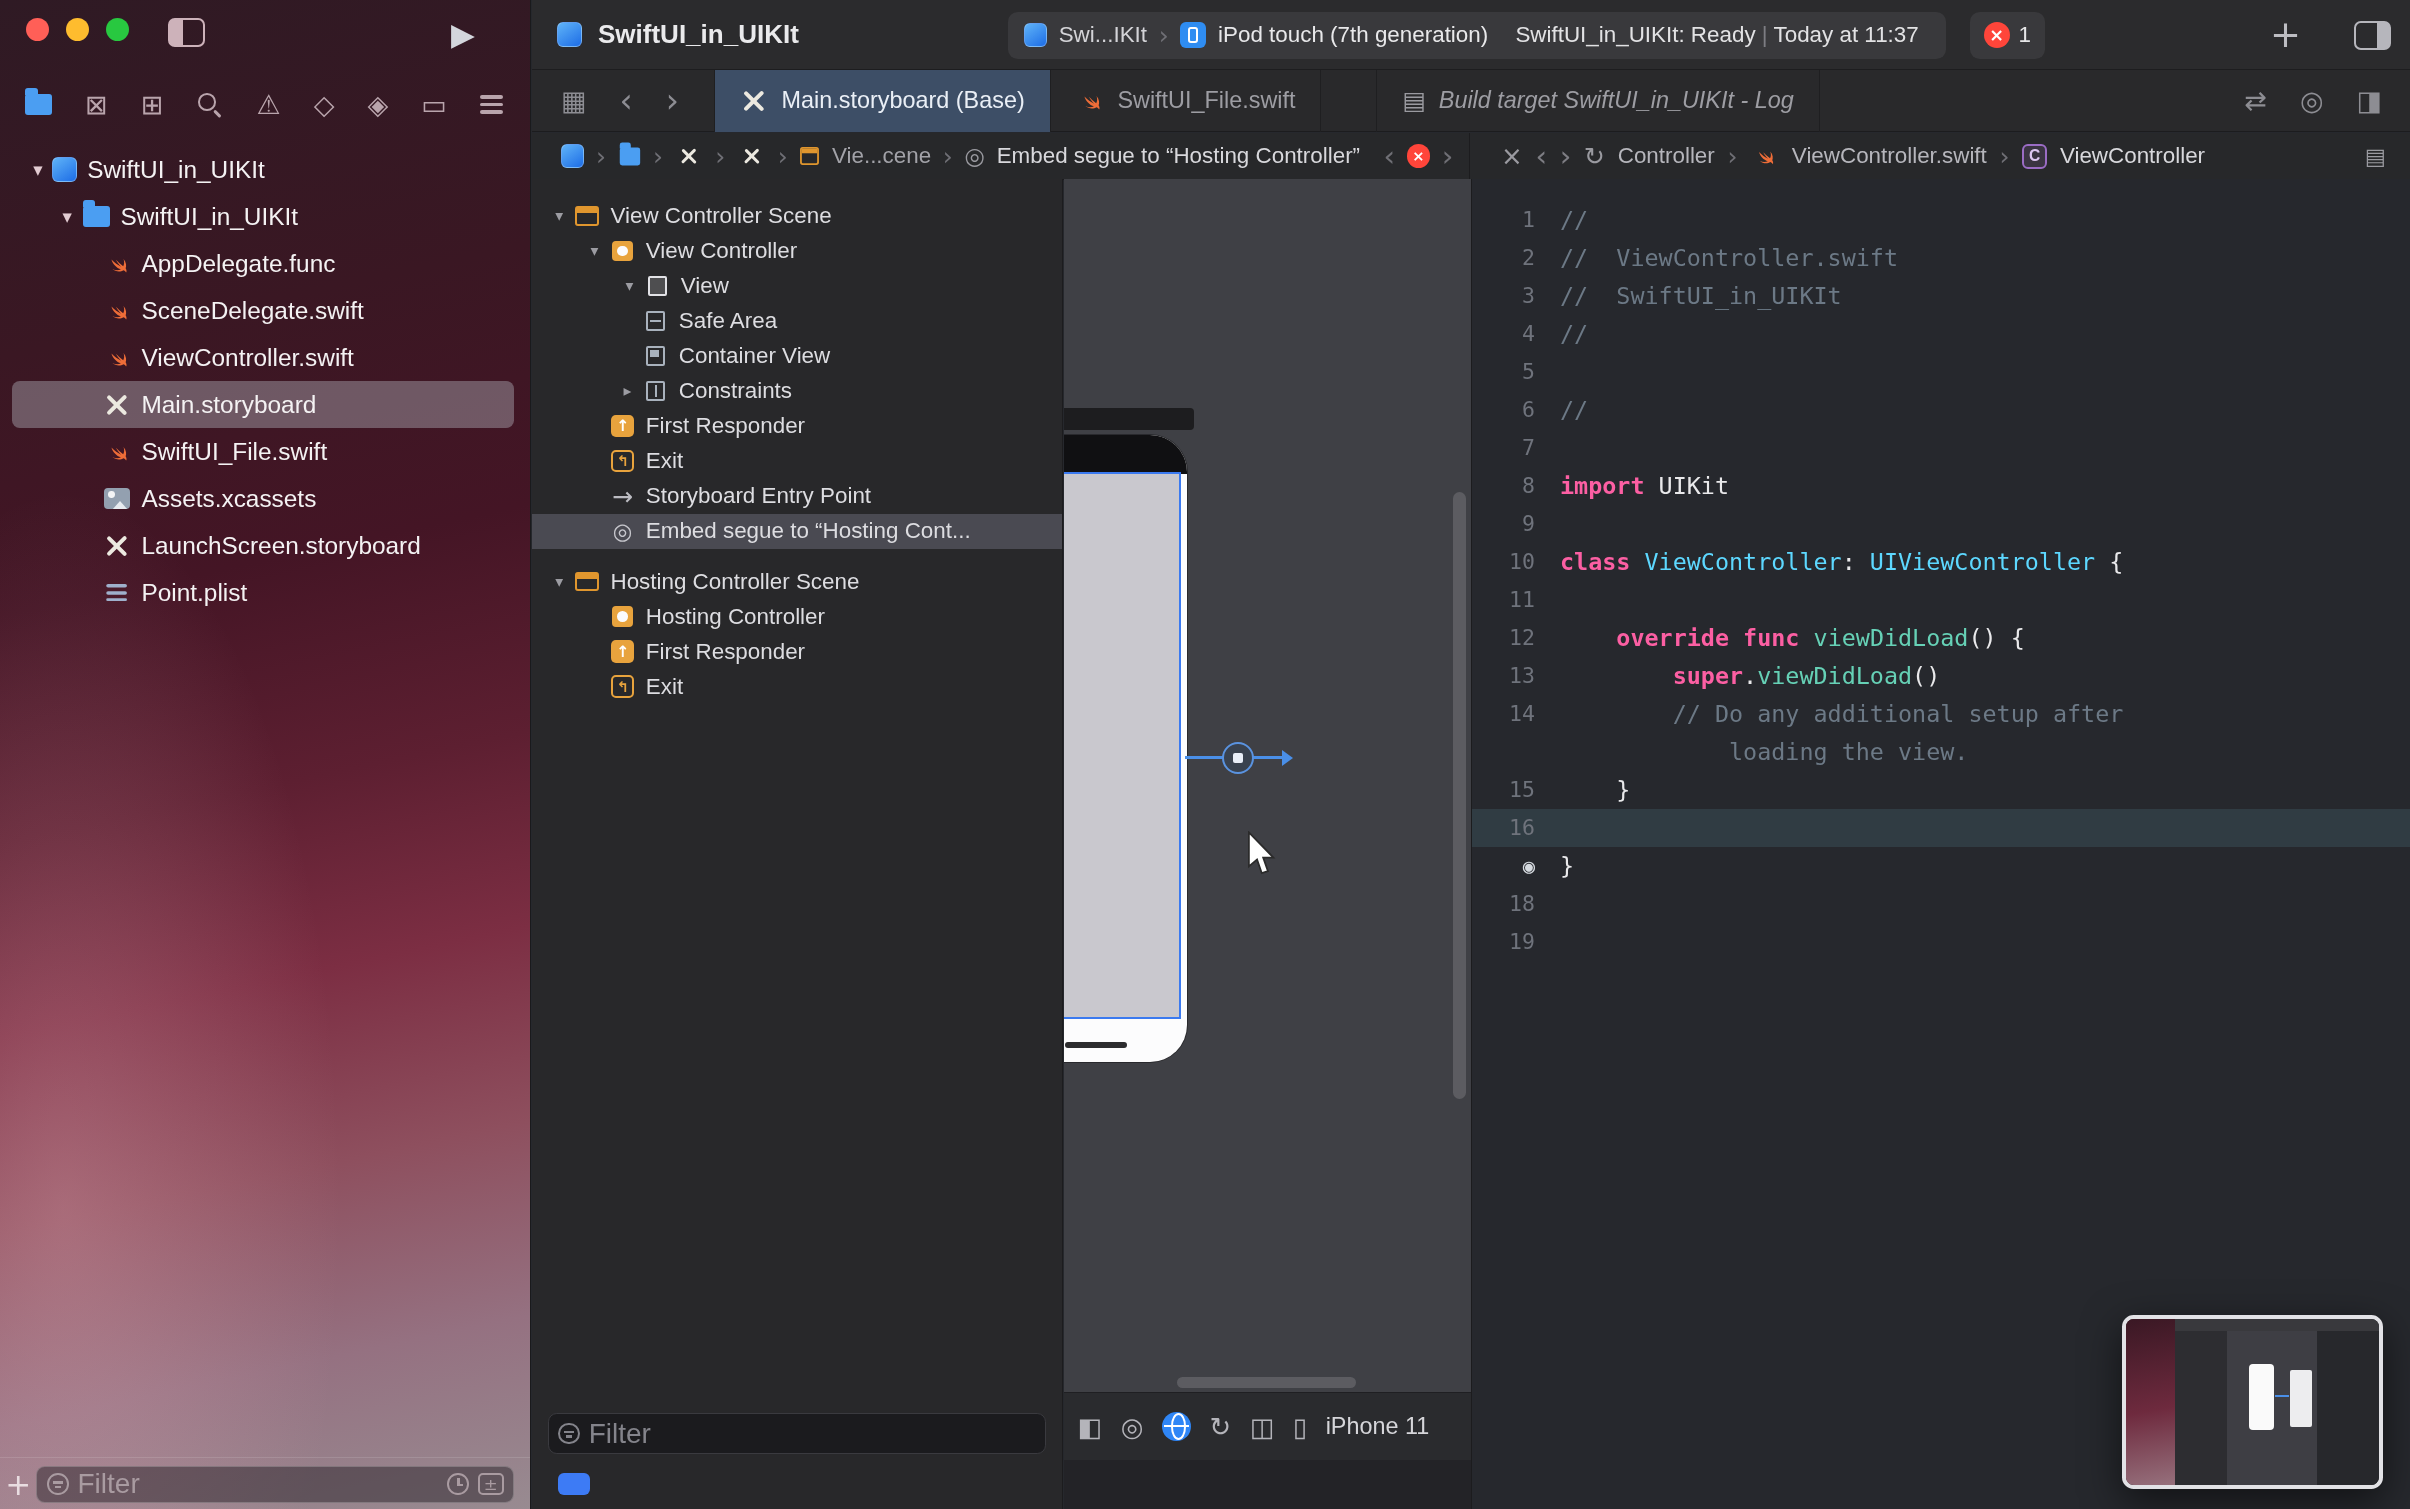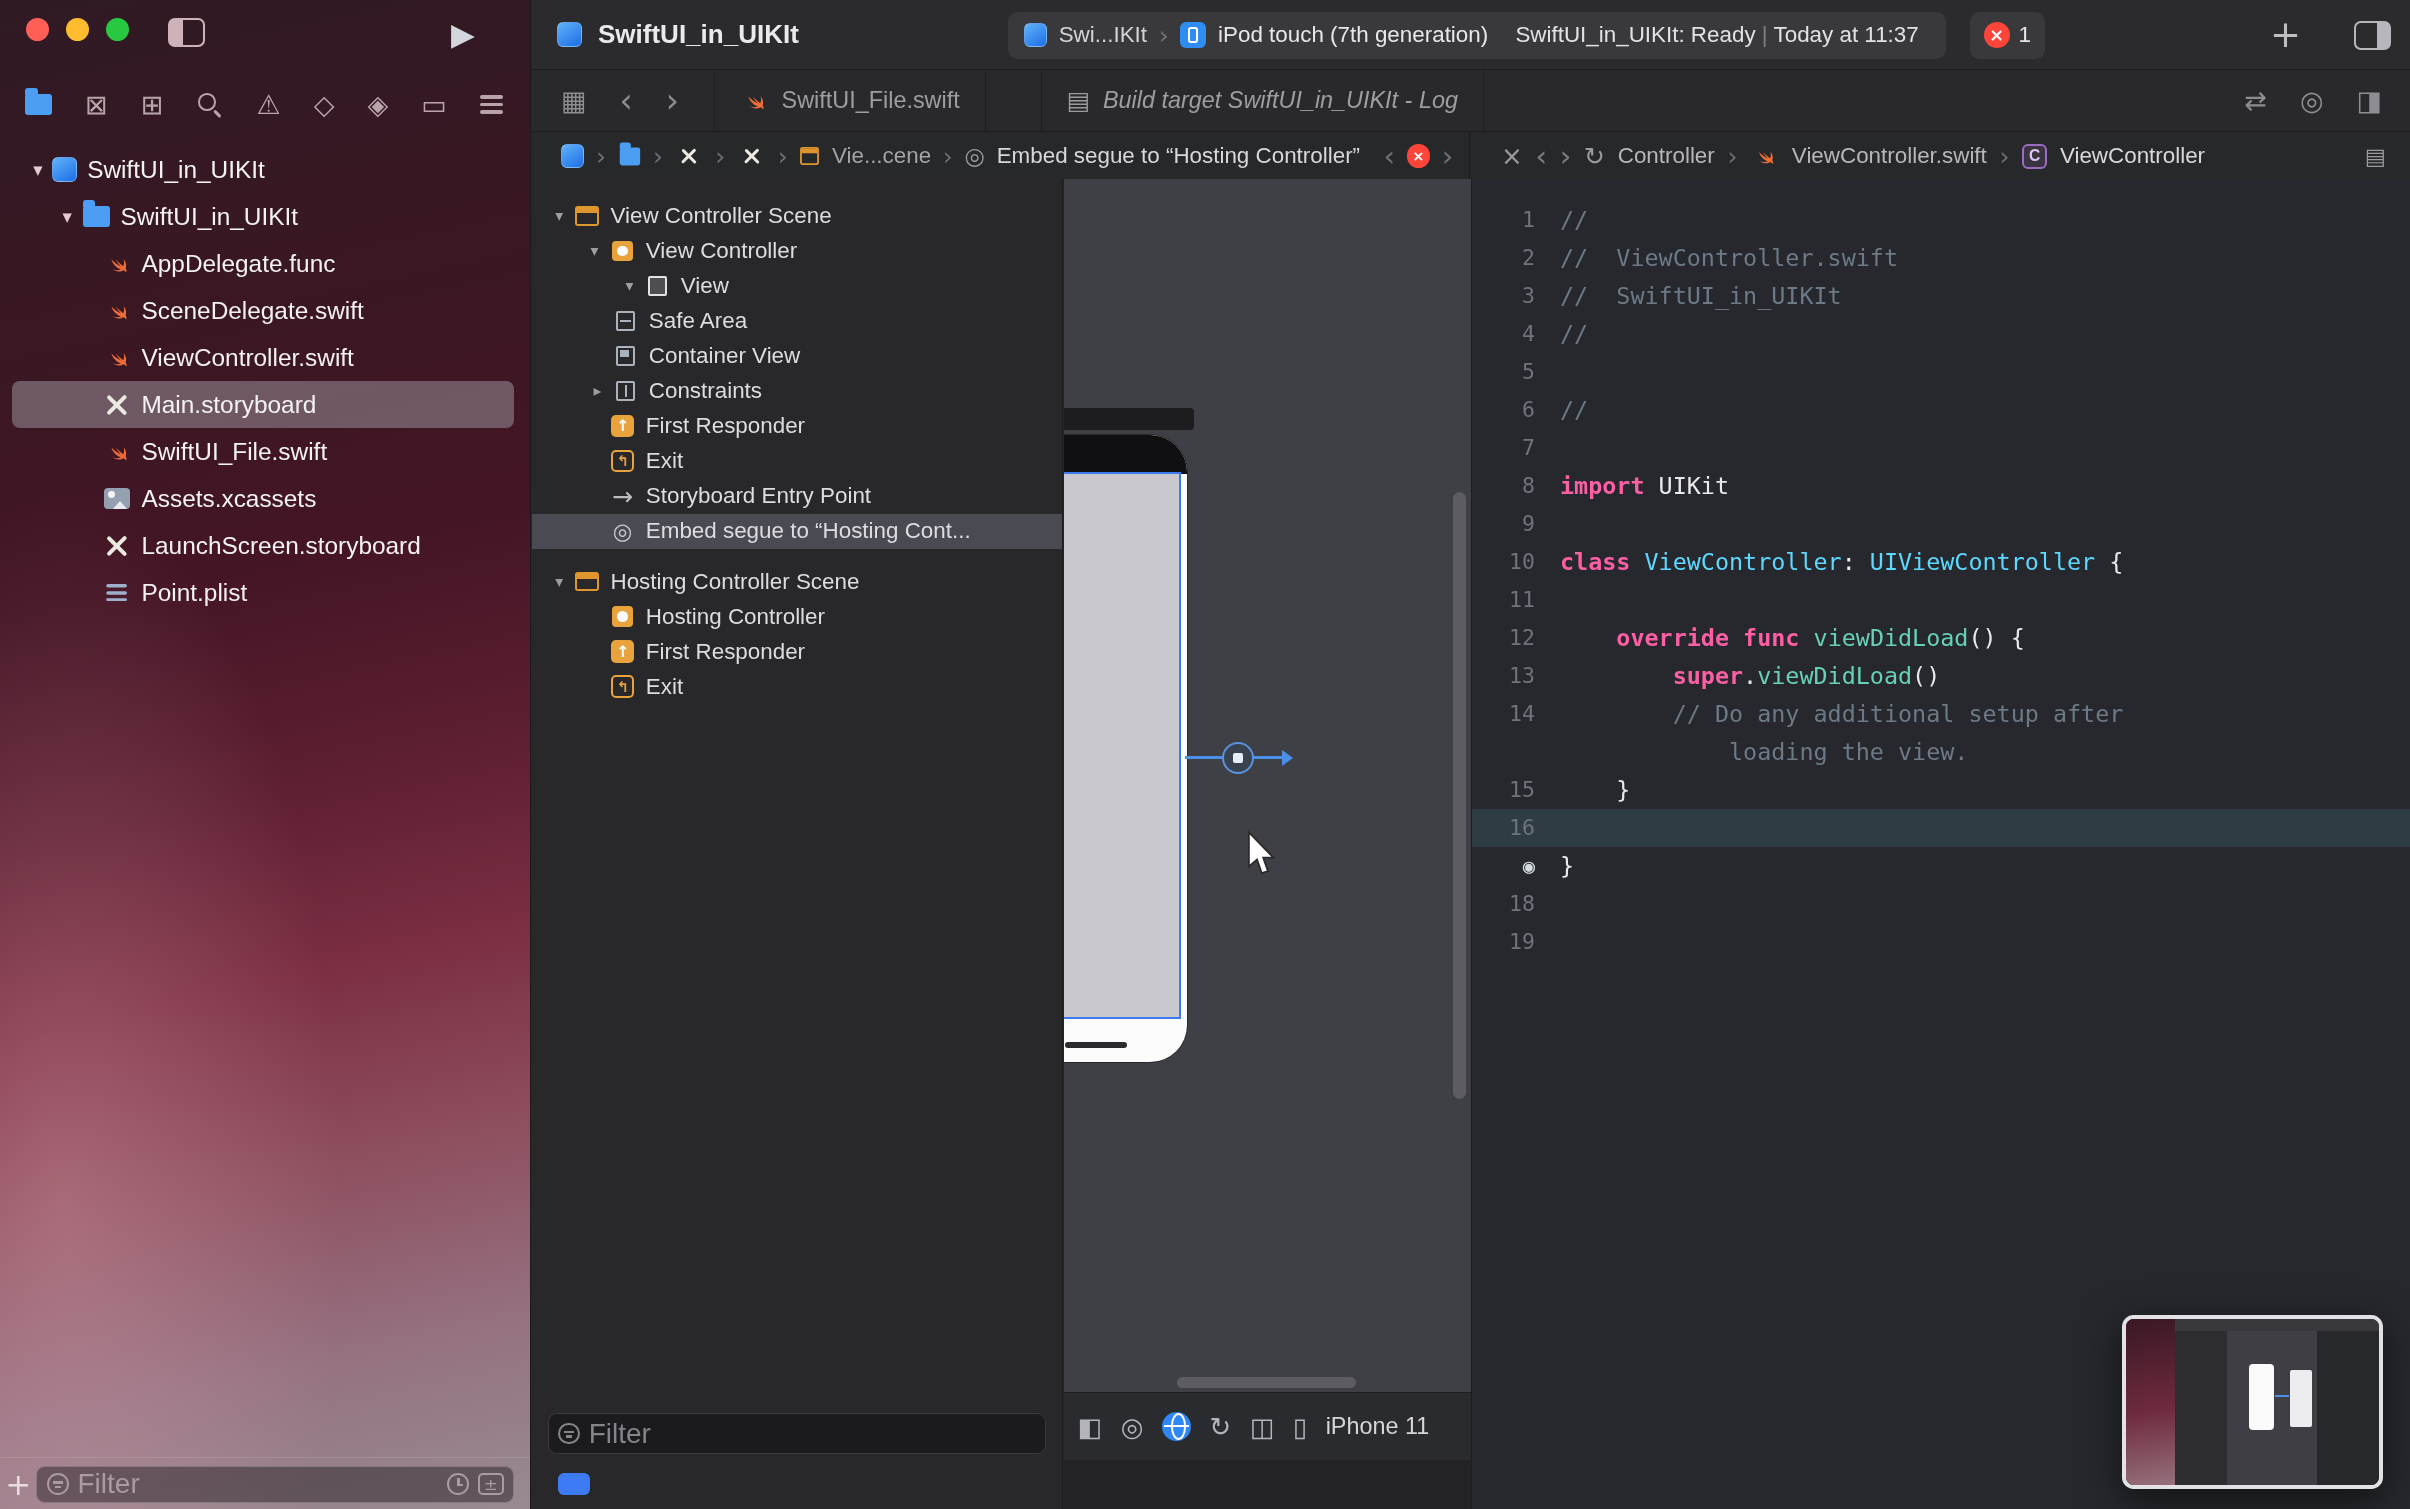--- a/index.html
+++ b/index.html
@@ -101,21 +101,21 @@
   .csym{width:25px;height:25px;border-radius:5.9px;background:#3a3442;border:2px solid #9a6cc4;color:#dcc6f0;font-size:15.6px;font-weight:bold;display:inline-flex;align-items:center;justify-content:center;flex:none;}
 
   
   #content{position:absolute;left:0;top:179px;width:100%;bottom:0;}
   #outline{position:absolute;left:0;top:0;width:531px;bottom:0;background:#28282a;border-right:1px solid #1c1c1e;}
   #outline-rows{padding-top:19.5px;}
   .orow{display:flex;align-items:center;height:35px;font-size:22.4px;color:#dddde1;white-space:nowrap;}
   .orow.sel{background:#4a4a52;}
   .orow.gap{margin-top:15.6px;}
   .orow .disc{width:27px;text-align:center;color:#9c9ca2;font-size:15.6px;flex:none;font-family:"DejaVu Sans",sans-serif;}
-  .olvl0{padding-left:13.7px;}.olvl1{padding-left:49px;}.olvl2{padding-left:84px;}.olvl3{padding-left:52px;}
+  .olvl0{padding-left:13.7px;}.olvl1{padding-left:49px;}.olvl2{padding-left:84px;}.olvl3{padding-left:82px;}
   .oc{width:29px;height:27px;margin-right:8.8px;display:inline-flex;align-items:center;justify-content:center;flex:none;font-size:21.5px;color:#c6c6cc;font-family:"DejaVu Sans",sans-serif;}
   .oc-scene{width:23.4px;height:19.5px;border:2.4px solid #e0962e;border-radius:2.9px;position:relative;}
   .oc-scene::before{content:"";position:absolute;left:0;right:0;top:0;height:4.9px;background:#e0962e;}
   .oc-vc{width:20.5px;height:20.5px;background:#e8a33d;border-radius:3.9px;position:relative;}
   .oc-vc::before{content:"";position:absolute;inset:4.9px;background:#fbfbfd;border-radius:50%;}
   .oc-view{width:19.5px;height:19.5px;border:2.4px solid #e2e2e6;border-radius:2px;background:rgba(255,255,255,.18);}
   .oc-sq{width:19.5px;height:19.5px;border:2px solid #a9b2bd;border-radius:2px;position:relative;}
   .oc-sq i{position:absolute;left:2px;right:2px;top:50%;height:2.4px;margin-top:-1px;background:#a9b2bd;}
   .oc-sq2{width:19.5px;height:19.5px;border:2px solid #a9b2bd;border-radius:2px;position:relative;}
   .oc-sq2 i{position:absolute;left:2px;top:2px;width:8.8px;height:6.8px;background:#a9b2bd;}
@@ -329,20 +329,27 @@
 
       <span id="tb-plus">+</span>
       <span class="ic-editorpanes"></span>
     </div>
 
     <div id="tabbar">
       <span class="tbi">▦</span>
       <span class="tbi nav">‹</span>
       <span class="tbi nav dim">›</span>
 
+      <div class="tab active">
+        <span class="ic ic-x">
+            <i></i>
+            <b></b>
+          </span>
+        <span class="lbl">Main.storyboard (Base)</span>
+      </div>
       <div class="tab">
         <span class="ic">
             <svg viewBox="0 0 16 16" width="26" height="26">
               <path fill="#EE6D38" d="M13.1 11.3c1-2 .6-4.5-1.1-6.4.6 1.7.5 3.4-.2 4.5a26 26 0 0 1-4.4-4c.6 1.4 1.8 3 3.1 4.3C8.6 8.6 6.4 7.1 4.6 5.2c.7 2.8 3.1 5.2 5.8 6.1-1.4.7-3.3.8-5.2-.2 1.8 1.7 4.8 2.1 6.9.7.7.3 1.3.9 1.5 1.5.5-.7.3-1.9-.5-3z"></path>
             </svg>
           </span>
         <span class="lbl">SwiftUI_File.swift</span>
       </div>
       <div class="tab italic" style="margin-left:55px;border-left:1px solid #1f1f21;">
         <span class="g">▤</span>

